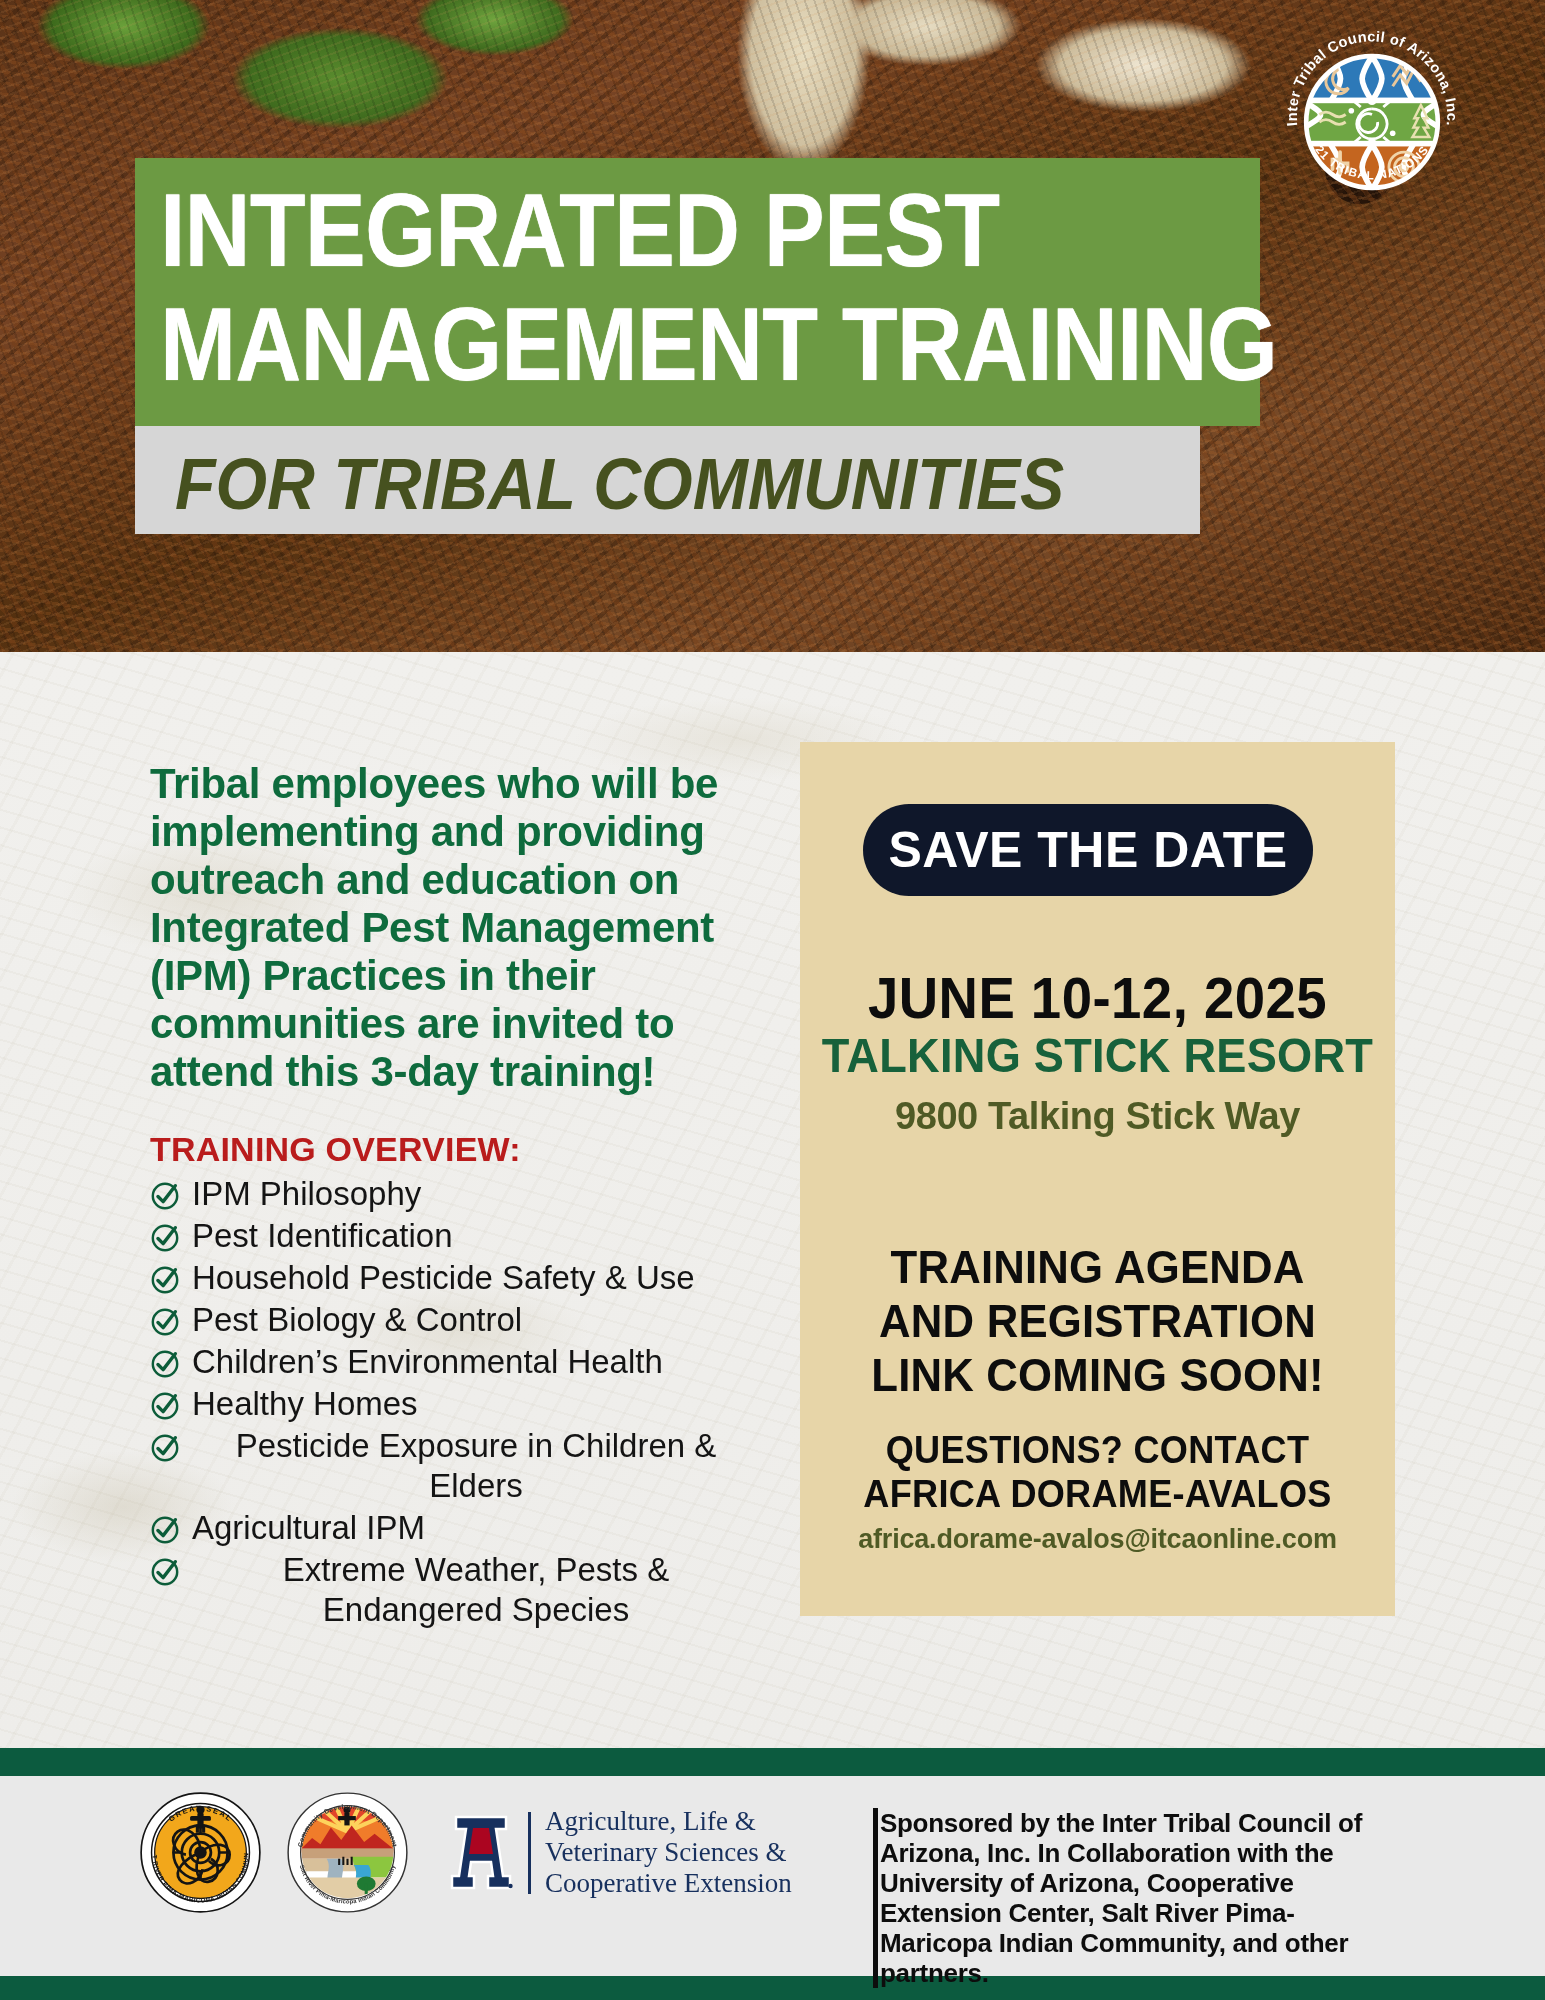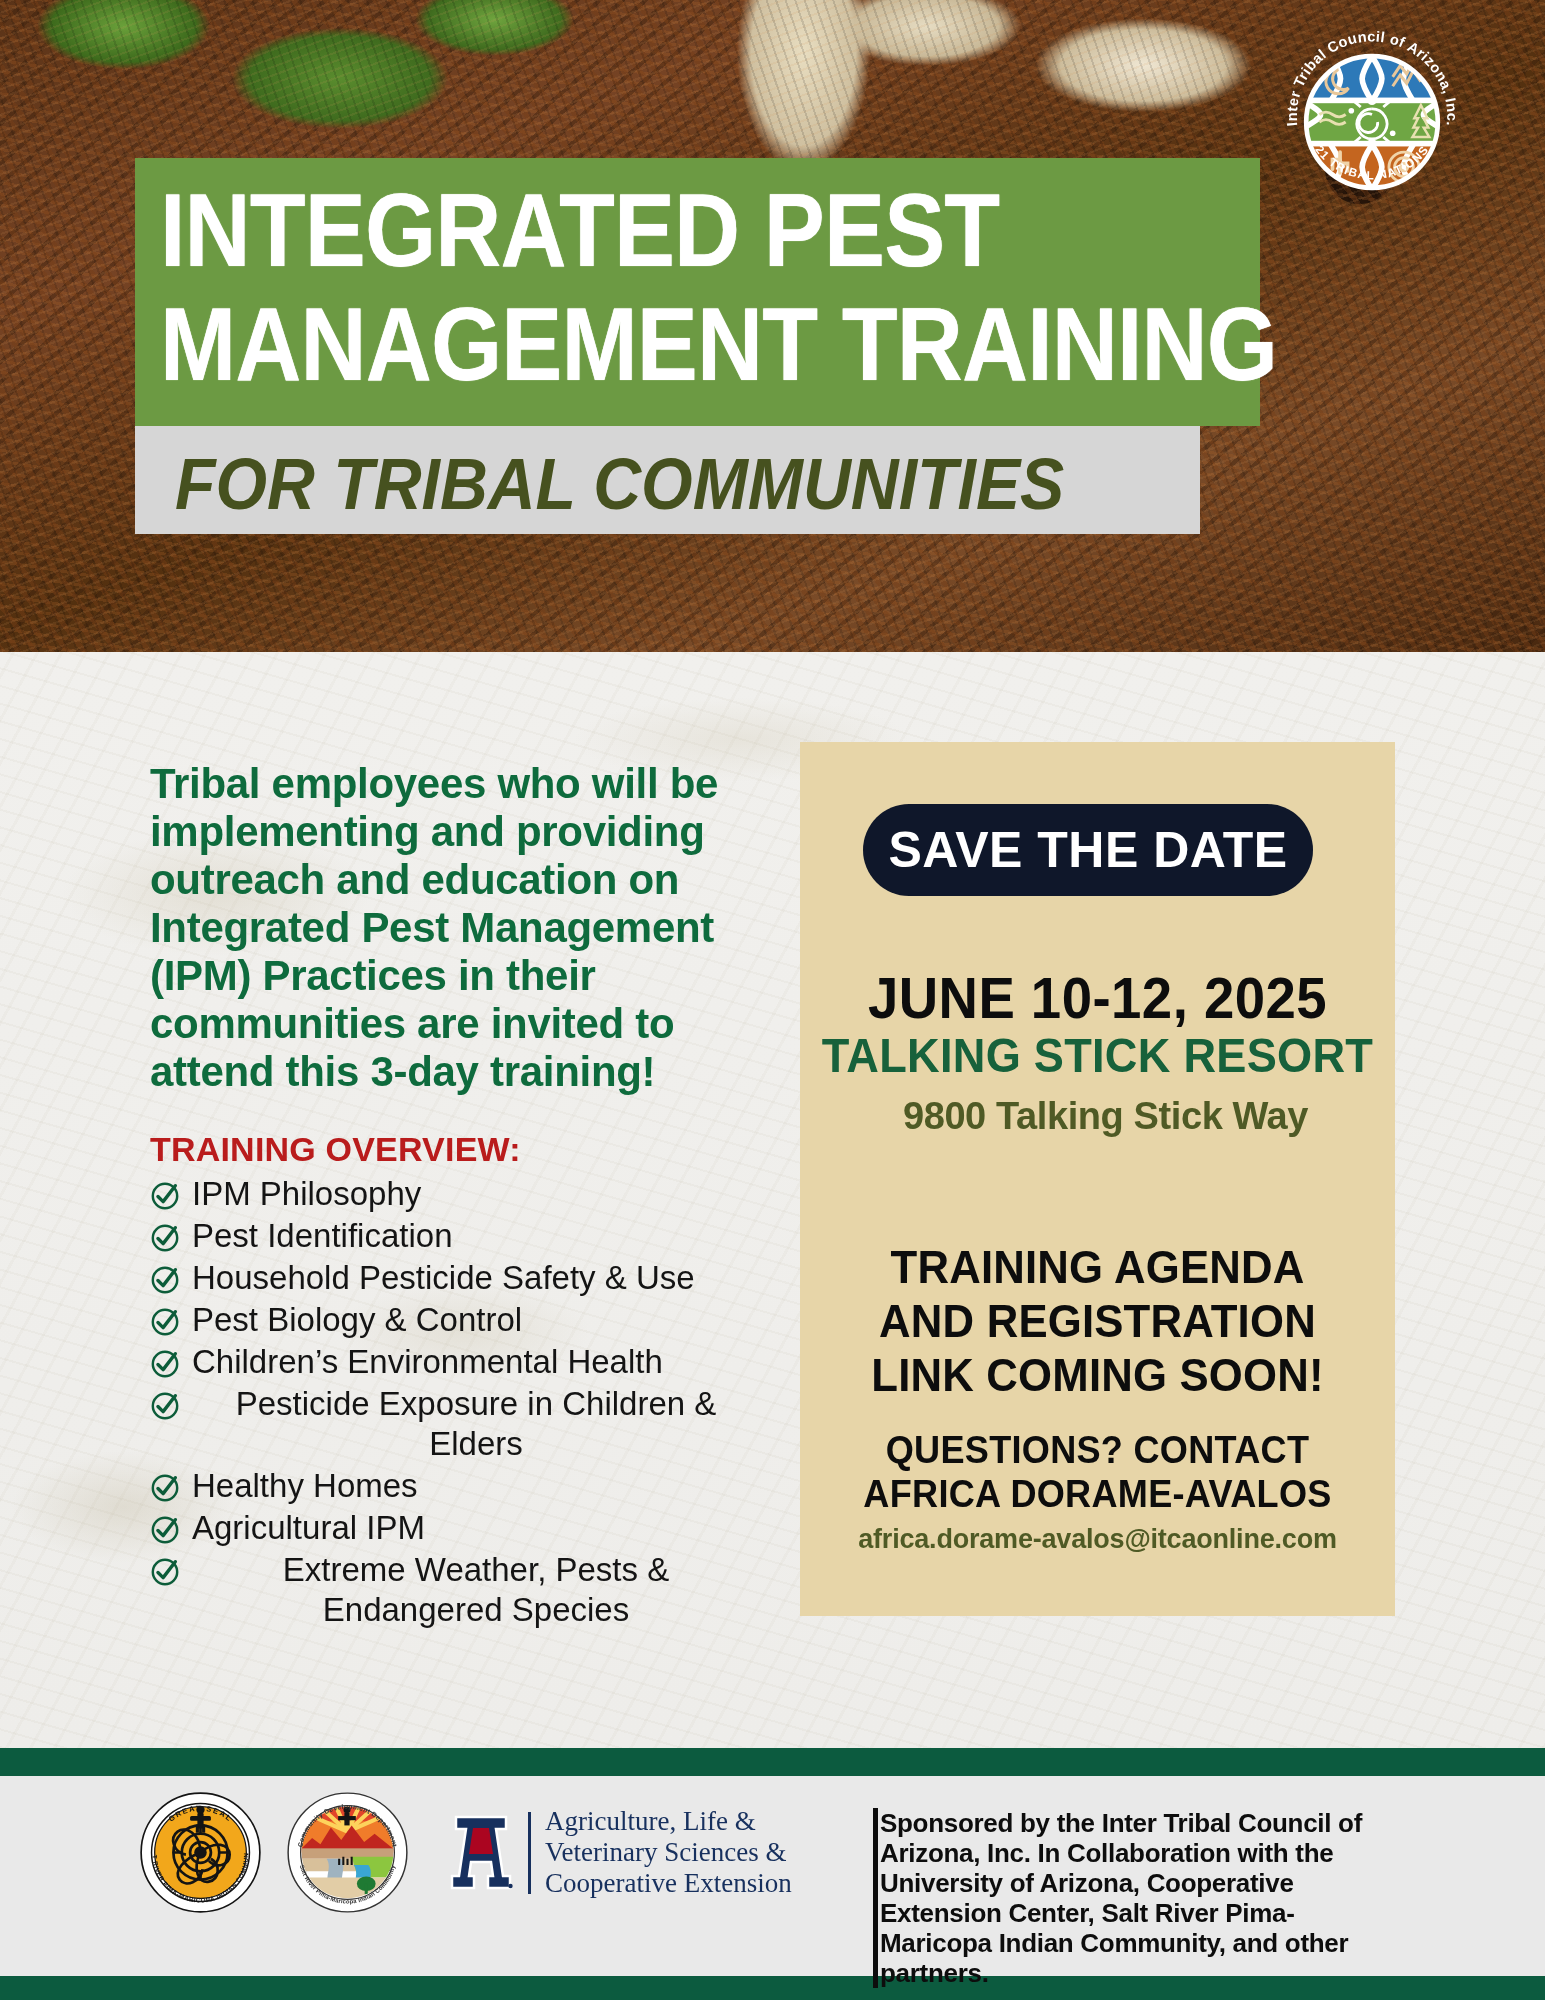--- a/index.html
+++ b/index.html
@@ -125,21 +125,21 @@
   }
   .venue-line{
     position:absolute;left:0;top:290px;width:595px;text-align:center;
     color:#17613b;font-weight:700;font-size:48px;line-height:48px;
     font-family:"Liberation Sans Narrow","Liberation Sans",sans-serif;
     transform:scaleX(.94);letter-spacing:.3px;
   }
   .addr{
     position:absolute;left:0;top:352px;width:595px;text-align:center;
     color:#4f5a25;font-weight:700;font-size:38px;line-height:44px;
-    font-family:"Liberation Sans",sans-serif;letter-spacing:-.4px;padding-left:8px;
+    font-family:"Liberation Sans",sans-serif;letter-spacing:-.4px;
   }
   .reg-block{
     position:absolute;left:0;top:498px;width:595px;text-align:center;
     color:#0d0d0d;font-weight:700;font-size:46px;line-height:54px;
     font-family:"Liberation Sans Narrow","Liberation Sans",sans-serif;
     transform:scaleX(.95);letter-spacing:.2px;
   }
   .q-block{
     position:absolute;left:0;top:686px;width:595px;text-align:center;
     color:#0d0d0d;font-weight:700;font-size:38px;line-height:44px;
@@ -306,30 +306,30 @@
         </span>
         <span class="li-txt">Children’s Environmental Health</span>
       </li>
       <li>
         <span class="chk">
           <svg viewBox="0 0 32 32" width="30" height="30">
               <circle cx="16" cy="16" r="13" fill="none" stroke="#0c5c39" stroke-width="2.6"></circle>
               <path d="M8.5,16.5 L14,22 L27,5" fill="none" stroke="#0c5c39" stroke-width="3.6" stroke-linecap="round" stroke-linejoin="round"></path>
             </svg>
         </span>
+        <span class="li-txt">Healthy Homes</span>
+      </li>
+      <li>
+        <span class="chk">
+          <svg viewBox="0 0 32 32" width="30" height="30">
+              <circle cx="16" cy="16" r="13" fill="none" stroke="#0c5c39" stroke-width="2.6"></circle>
+              <path d="M8.5,16.5 L14,22 L27,5" fill="none" stroke="#0c5c39" stroke-width="3.6" stroke-linecap="round" stroke-linejoin="round"></path>
+            </svg>
+        </span>
         <span class="li-txt">Pesticide Exposure in Children &amp; Elders</span>
-      </li>
-      <li>
-        <span class="chk">
-          <svg viewBox="0 0 32 32" width="30" height="30">
-              <circle cx="16" cy="16" r="13" fill="none" stroke="#0c5c39" stroke-width="2.6"></circle>
-              <path d="M8.5,16.5 L14,22 L27,5" fill="none" stroke="#0c5c39" stroke-width="3.6" stroke-linecap="round" stroke-linejoin="round"></path>
-            </svg>
-        </span>
-        <span class="li-txt">Healthy Homes</span>
       </li>
       <li>
         <span class="chk">
           <svg viewBox="0 0 32 32" width="30" height="30">
               <circle cx="16" cy="16" r="13" fill="none" stroke="#0c5c39" stroke-width="2.6"></circle>
               <path d="M8.5,16.5 L14,22 L27,5" fill="none" stroke="#0c5c39" stroke-width="3.6" stroke-linecap="round" stroke-linejoin="round"></path>
             </svg>
         </span>
         <span class="li-txt">Agricultural IPM</span>
       </li>

